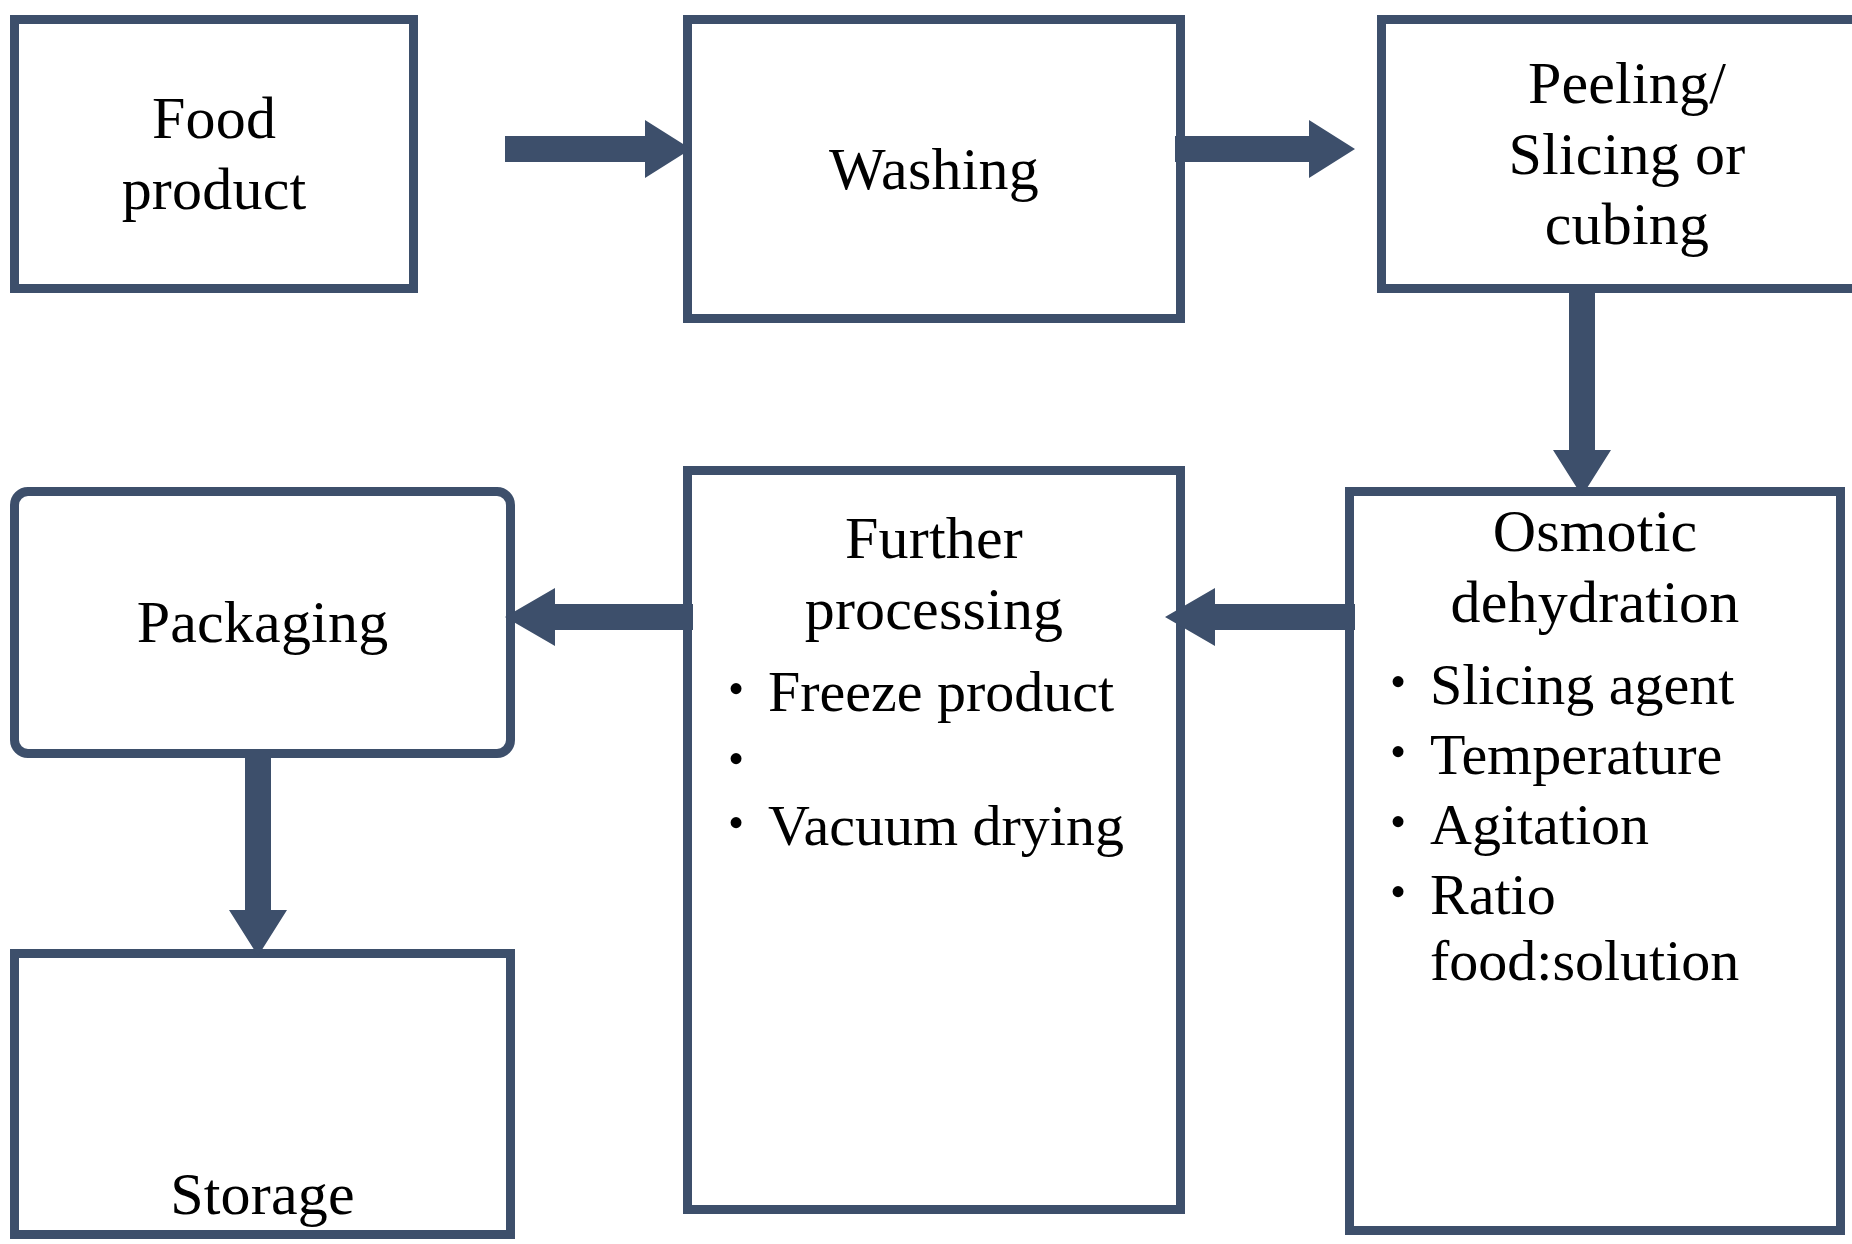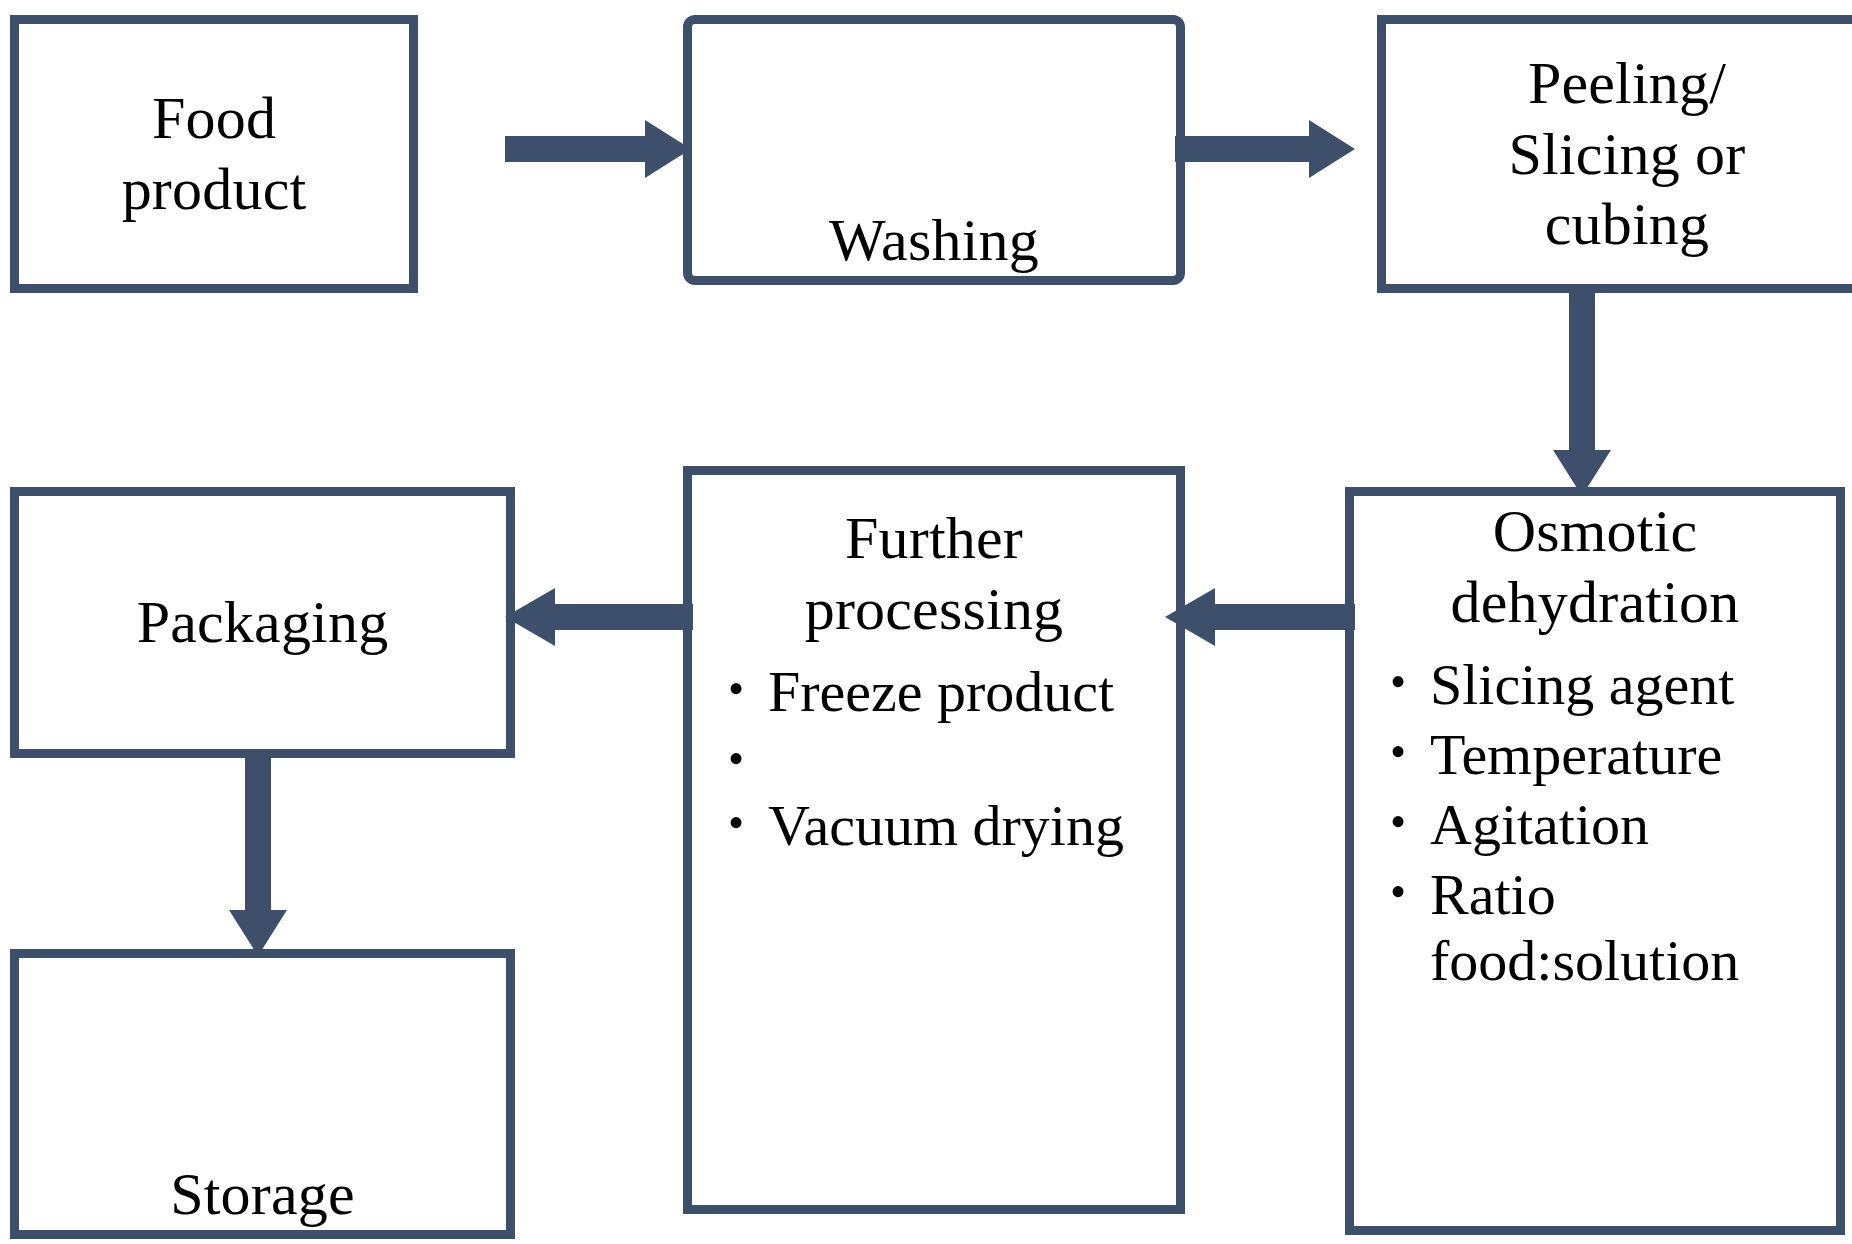--- a/index.html
+++ b/index.html
@@ -35,32 +35,32 @@
     letter-spacing: 0.2px;
     white-space: pre-line;
     width: 100%;
   }
   
   #node-food-product {
     left: 10px; top: 15px; width: 408px; height: 278px;
     justify-content: center;
   }
   #node-washing {
-    left: 683px; top: 15px; width: 502px; height: 270px;
-    justify-content: flex-end;
-    border-radius: 12px;
+    left: 683px; top: 15px; width: 502px; height: 308px;
+    justify-content: center;
   }
   #node-peeling {
     left: 1345px; top: 15px; width: 500px; height: 278px;
     justify-content: center;
     margin-left: 32px;
   }
   #node-packaging {
     left: 10px; top: 487px; width: 505px; height: 271px;
     justify-content: center;
+    border-radius: 18px;
   }
   #node-storage {
     left: 10px; top: 949px; width: 505px; height: 290px;
     justify-content: flex-end;
   }
   #node-further-processing {
     left: 683px; top: 466px; width: 502px; height: 748px;
     justify-content: flex-start;
     padding-top: 28px;
   }

